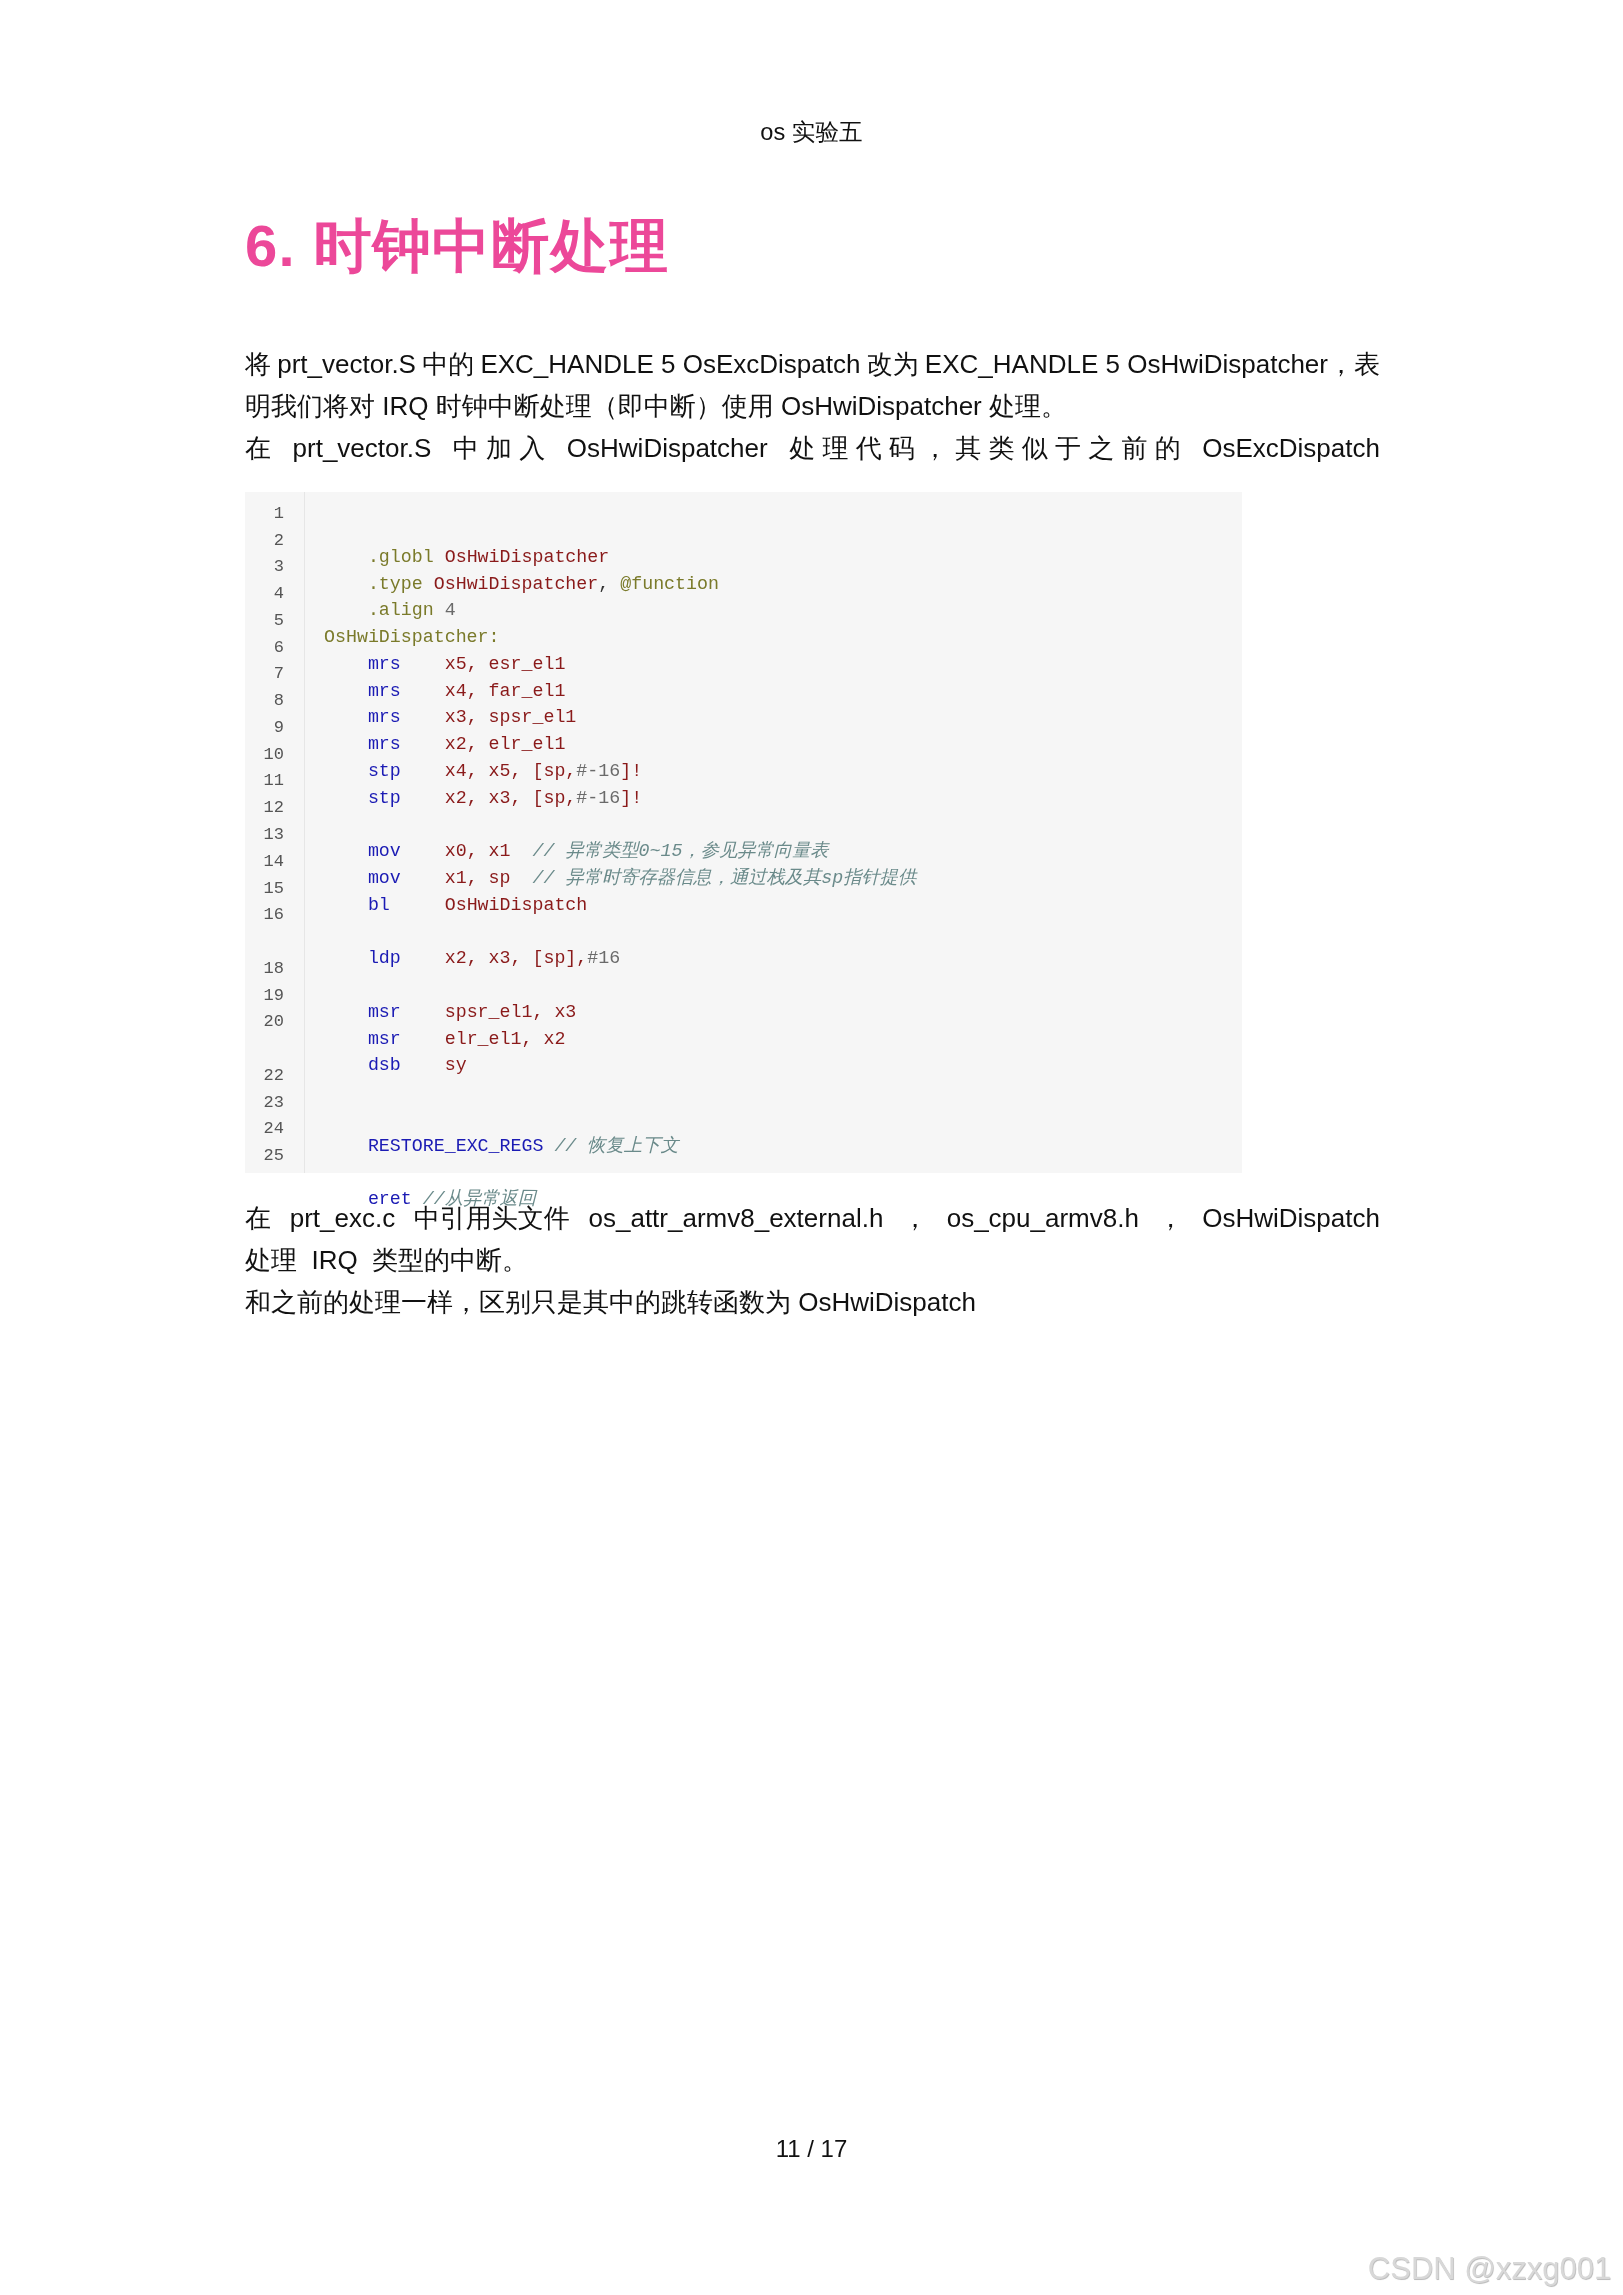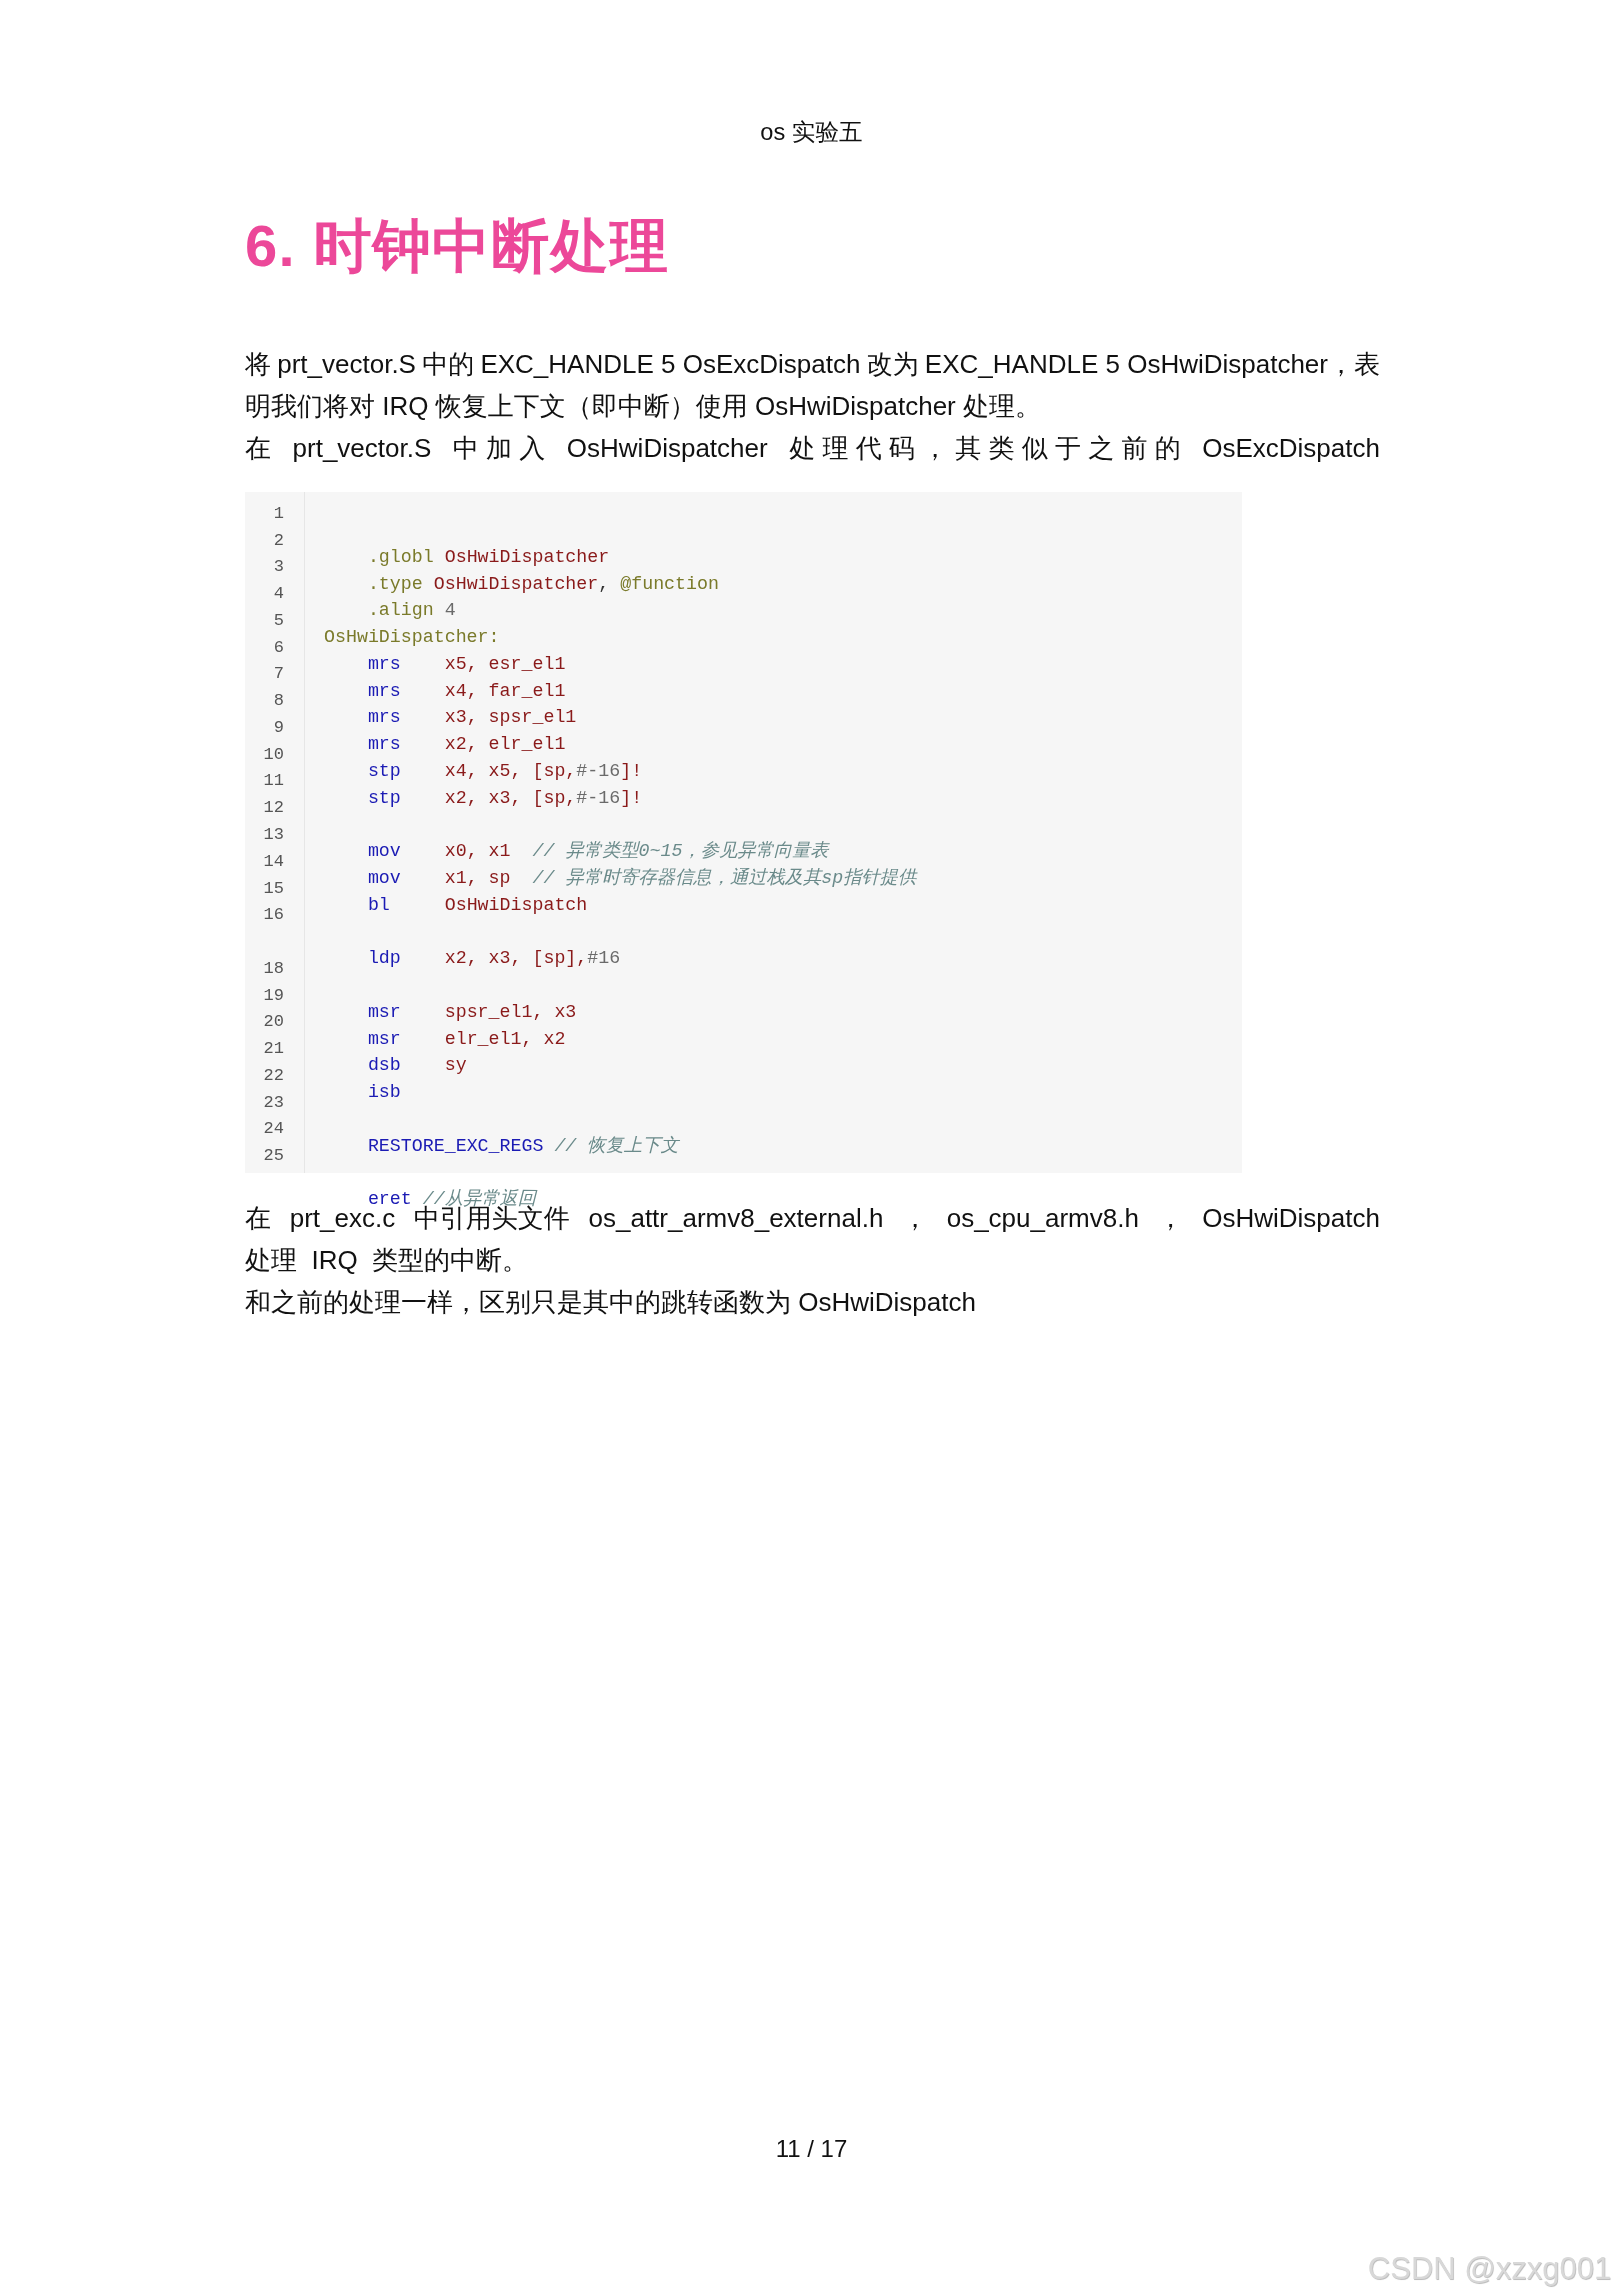--- a/index.html
+++ b/index.html
@@ -50,21 +50,21 @@
     <span>中的</span>
     <span>EXC_HANDLE 5 OsExcDispatch</span>
     <span>改为</span>
     <span>EXC_HANDLE 5 OsHwiDispatcher，表</span>
   </div>
   <div class="line left">
     <span>明我们将对</span>
       <span> </span>
     <span>IRQ</span>
       <span> </span>
-    <span>恢复上下文（即中断）使用</span>
+    <span>时钟中断处理（即中断）使用</span>
       <span> </span>
     <span>OsHwiDispatcher</span>
       <span> </span>
     <span>处理。</span>
   </div>
   <div class="line">
     <span>在</span>
     <span>prt_vector.S</span>
     <span>中 加 入</span>
     <span>OsHwiDispatcher</span>
@@ -87,21 +87,20 @@
     <div class="row" style="top: 249px;"><span class="ln">10</span><span class="src"><span class="plain">    </span><span class="kw">stp</span><span class="reg">    x2, x3, [sp,</span><span class="num">#-16</span><span class="reg">]!</span></span></div>
     <div class="row" style="top: 275px;"><span class="ln">11</span><span class="src"></span></div>
     <div class="row" style="top: 302px;"><span class="ln">12</span><span class="src"><span class="plain">    </span><span class="kw">mov</span><span class="reg">    x0, x1  </span><span class="cm">// 异常类型0~15，参见异常向量表</span></span></div>
     <div class="row" style="top: 329px;"><span class="ln">13</span><span class="src"><span class="plain">    </span><span class="kw">mov</span><span class="reg">    x1, sp  </span><span class="cm">// 异常时寄存器信息，通过栈及其sp指针提供</span></span></div>
     <div class="row" style="top: 356px;"><span class="ln">14</span><span class="src"><span class="plain">    </span><span class="kw">bl</span><span class="fn">     OsHwiDispatch</span></span></div>
     <div class="row" style="top: 383px;"><span class="ln">15</span><span class="src"></span></div>
     <div class="row" style="top: 409px;"><span class="ln">16</span><span class="src"><span class="plain">    </span><span class="kw">ldp</span><span class="reg">    x2, x3, [sp],</span><span class="num">#16</span></span></div>
     <div class="row" style="top: 463px;"><span class="ln">18</span><span class="src"><span class="plain">    </span><span class="kw">msr</span><span class="reg">    spsr_el1, x3</span></span></div>
     <div class="row" style="top: 490px;"><span class="ln">19</span><span class="src"><span class="plain">    </span><span class="kw">msr</span><span class="reg">    elr_el1, x2</span></span></div>
     <div class="row" style="top: 516px;"><span class="ln">20</span><span class="src"><span class="plain">    </span><span class="kw">dsb</span><span class="reg">    sy</span></span></div>
-    <div class="row" style="top: 543px;"><span class="ln">21</span><span class="src"><span class="plain">    </span><span class="kw">isb</span></span></div>
     <div class="row" style="top: 570px;"><span class="ln">22</span><span class="src"></span></div>
     <div class="row" style="top: 597px;"><span class="ln">23</span><span class="src"><span class="plain">    </span><span class="kw">RESTORE_EXC_REGS</span><span class="cm"> // 恢复上下文</span></span></div>
     <div class="row" style="top: 623px;"><span class="ln">24</span><span class="src"></span></div>
     <div class="row" style="top: 650px;"><span class="ln">25</span><span class="src"><span class="plain">    </span><span class="kw">eret</span><span class="cm"> //从异常返回</span></span></div>
   </div>
 
 <div class="para p3">
   <div class="line">
     <span>在</span>
     <span>prt_exc.c</span>

